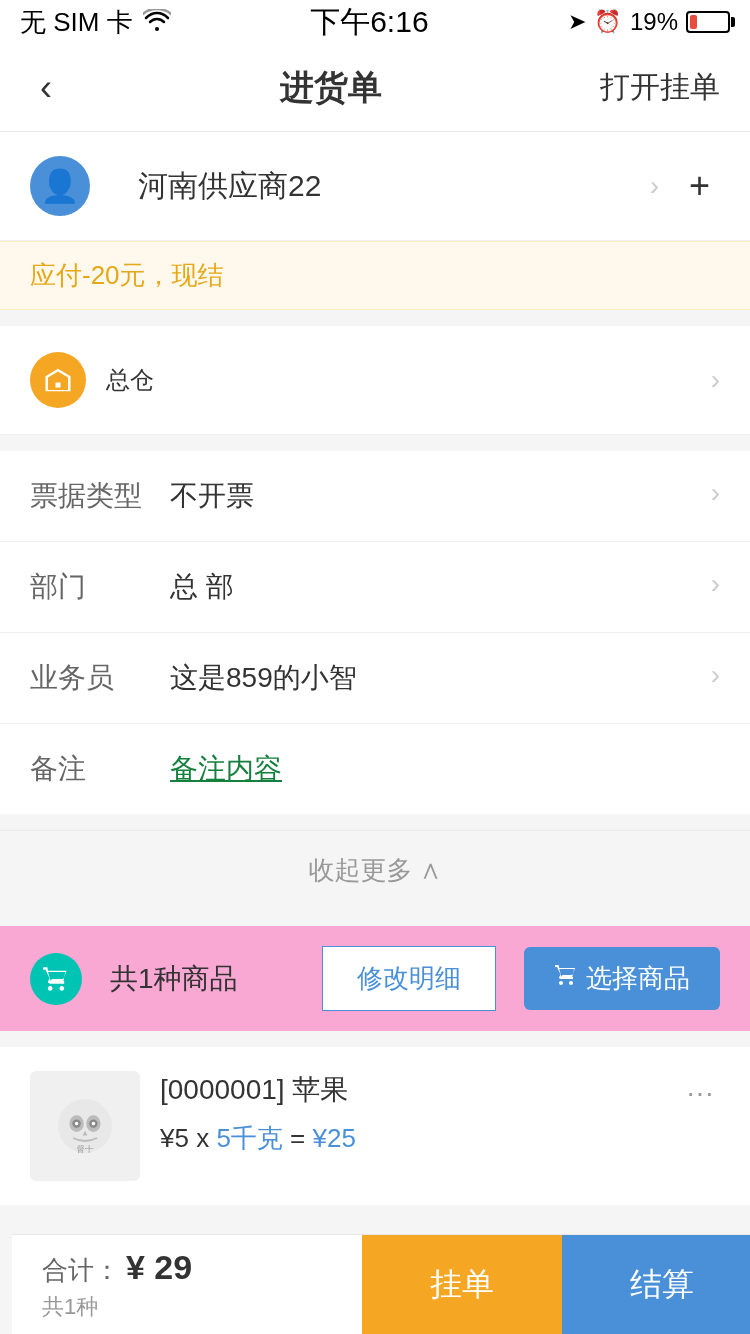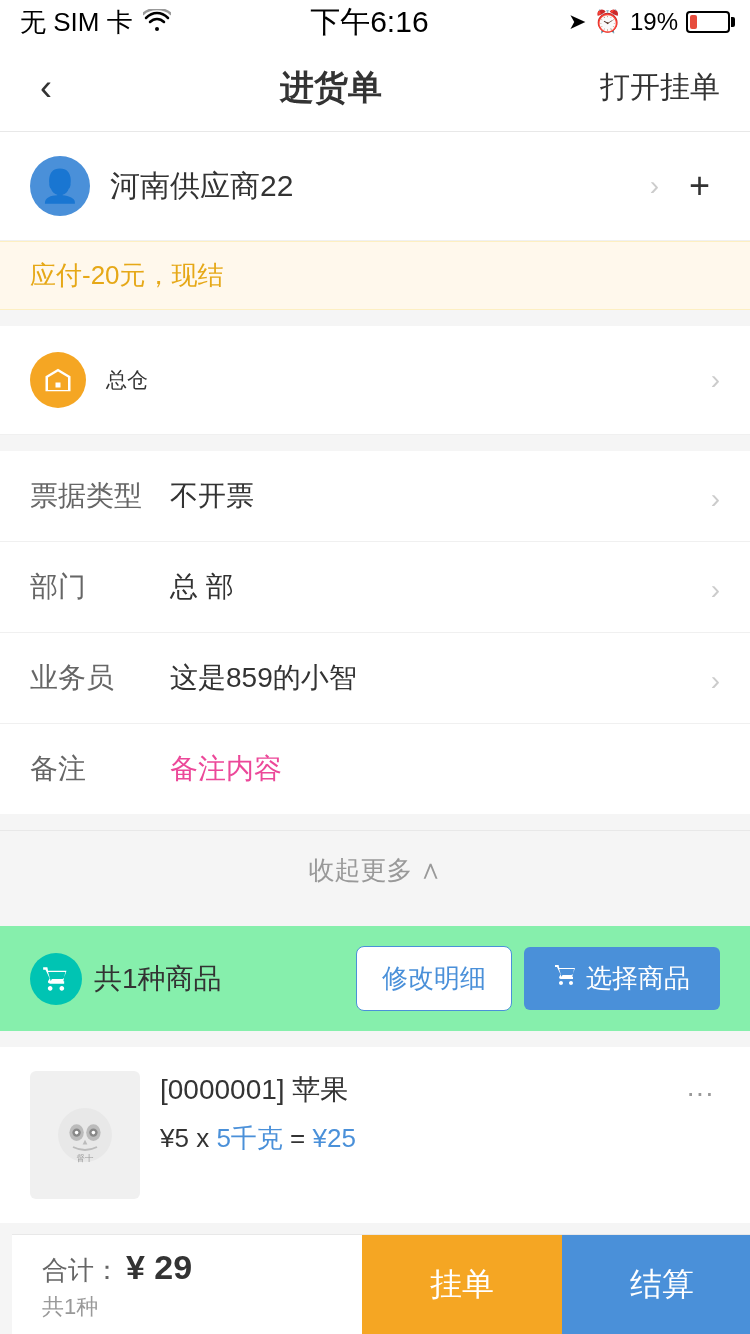--- a/index.html
+++ b/index.html
@@ -86,21 +86,21 @@
       padding: 24px 30px;
       border-bottom: 1px solid #f0f0f0;
     }
     .supplier-avatar {
       width: 60px; height: 60px; border-radius: 50%;
       background: #4a90d9;
       display: flex; align-items: center; justify-content: center;
       margin-right: 20px; flex-shrink: 0;
     }
     .avatar-icon { color: #fff; font-size: 32px; }
-    .supplier-name { flex: 1; font-size: 30px; color: #333; }
+    .supplier-name { flex: 1; font-size: 30px; color: #333; margin-left: 28px; }
     .chevron {
       color: #ccc; font-size: 28px; margin-right: 20px;
     }
     .add-btn {
       font-size: 36px; color: #333; padding: 0 10px; cursor: pointer;
     }
     .notice-bar {
       background: #fff8ec;
       padding: 16px 30px;
       font-size: 26px;
@@ -122,90 +122,91 @@
       background: #fff;
       border-bottom: 1px solid #f0f0f0;
     }
     .row-icon-wrap {
       width: 56px; height: 56px; border-radius: 50%;
       background: #f5a623;
       display: flex; align-items: center; justify-content: center;
       margin-right: 20px; flex-shrink: 0;
     }
     .row-icon-wrap svg { width: 30px; height: 30px; fill: #fff; }
-    .row-label { flex: 1; font-size: 21px; color: #333; }
+    .row-label { flex: 1; font-size: 24px; color: #333; }
     .row-chevron { color: #ccc; font-size: 28px; }
 
     
     .form-section {
       background: #fff;
       margin-bottom: 16px;
     }
     .form-row {
       display: flex;
-      align-items: flex-end;
+      align-items: flex-start;
       padding: 26px 30px;
       border-bottom: 1px solid #f0f0f0;
       min-height: 90px;
     }
     .form-row:last-child { border-bottom: none; }
     .form-key {
       font-size: 28px;
       color: #666;
       width: 120px;
       flex-shrink: 0;
     }
     .form-value {
       flex: 1;
       font-size: 28px;
       color: #333;
       padding-left: 20px;
     }
     .form-value.placeholder {
-      color: #ec4899;
+      color: #15803d;
+      text-decoration: underline;
     }
 
     
     .collapse-bar {
       background: #f5f5f5;
       padding: 22px 46px;
       text-align: center;
       font-size: 26px;
       color: #999;
       border-top: 1px solid #e8e8e8;
     }
 
     
     .product-header {
-      background: #86efac;
+      background: #f9a8d4;
       display: flex;
       align-items: center;
       padding: 20px 30px;
       margin-top: 16px;
-      gap: 12px;
+      gap: 28px;
       justify-content: flex-end;
     }
     .product-count-icon {
       width: 52px; height: 52px; border-radius: 50%;
       background: #00c4b3;
       display: flex; align-items: center; justify-content: center;
       flex-shrink: 0;
     }
     .product-count-text {
       flex: 1;
       font-size: 28px;
       color: #333;
     }
     .btn-outline {
       border: 1.5px solid #4a90d9;
       color: #4a90d9;
       background: #fff;
-      padding: 14px 25px;
-      font-size: 26px;
-      border-radius: 8px;
+      padding: 14px 34px;
+      font-size: 26px;
+      border-radius: 0;
       cursor: pointer;
     }
     .btn-primary {
       background: #4a90d9;
       color: #fff;
       padding: 14px 30px;
       font-size: 26px;
       border-radius: 6px;
       border: none;
       cursor: pointer;
@@ -217,21 +218,21 @@
     
     .product-item {
       background: #fff;
       margin-top: 2px;
       padding: 24px 30px;
       display: flex;
       align-items: flex-start;
       gap: 20px;
     }
     .product-thumb {
-      width: 110px; height: 128px;
+      width: 110px; height: 110px;
       background: #f0f0f0;
       border-radius: 6px;
       display: flex; align-items: center; justify-content: center;
       flex-shrink: 0;
     }
     .product-info { flex: 1; }
     .product-name {
       font-size: 28px;
       color: #333;
       margin-bottom: 12px;

